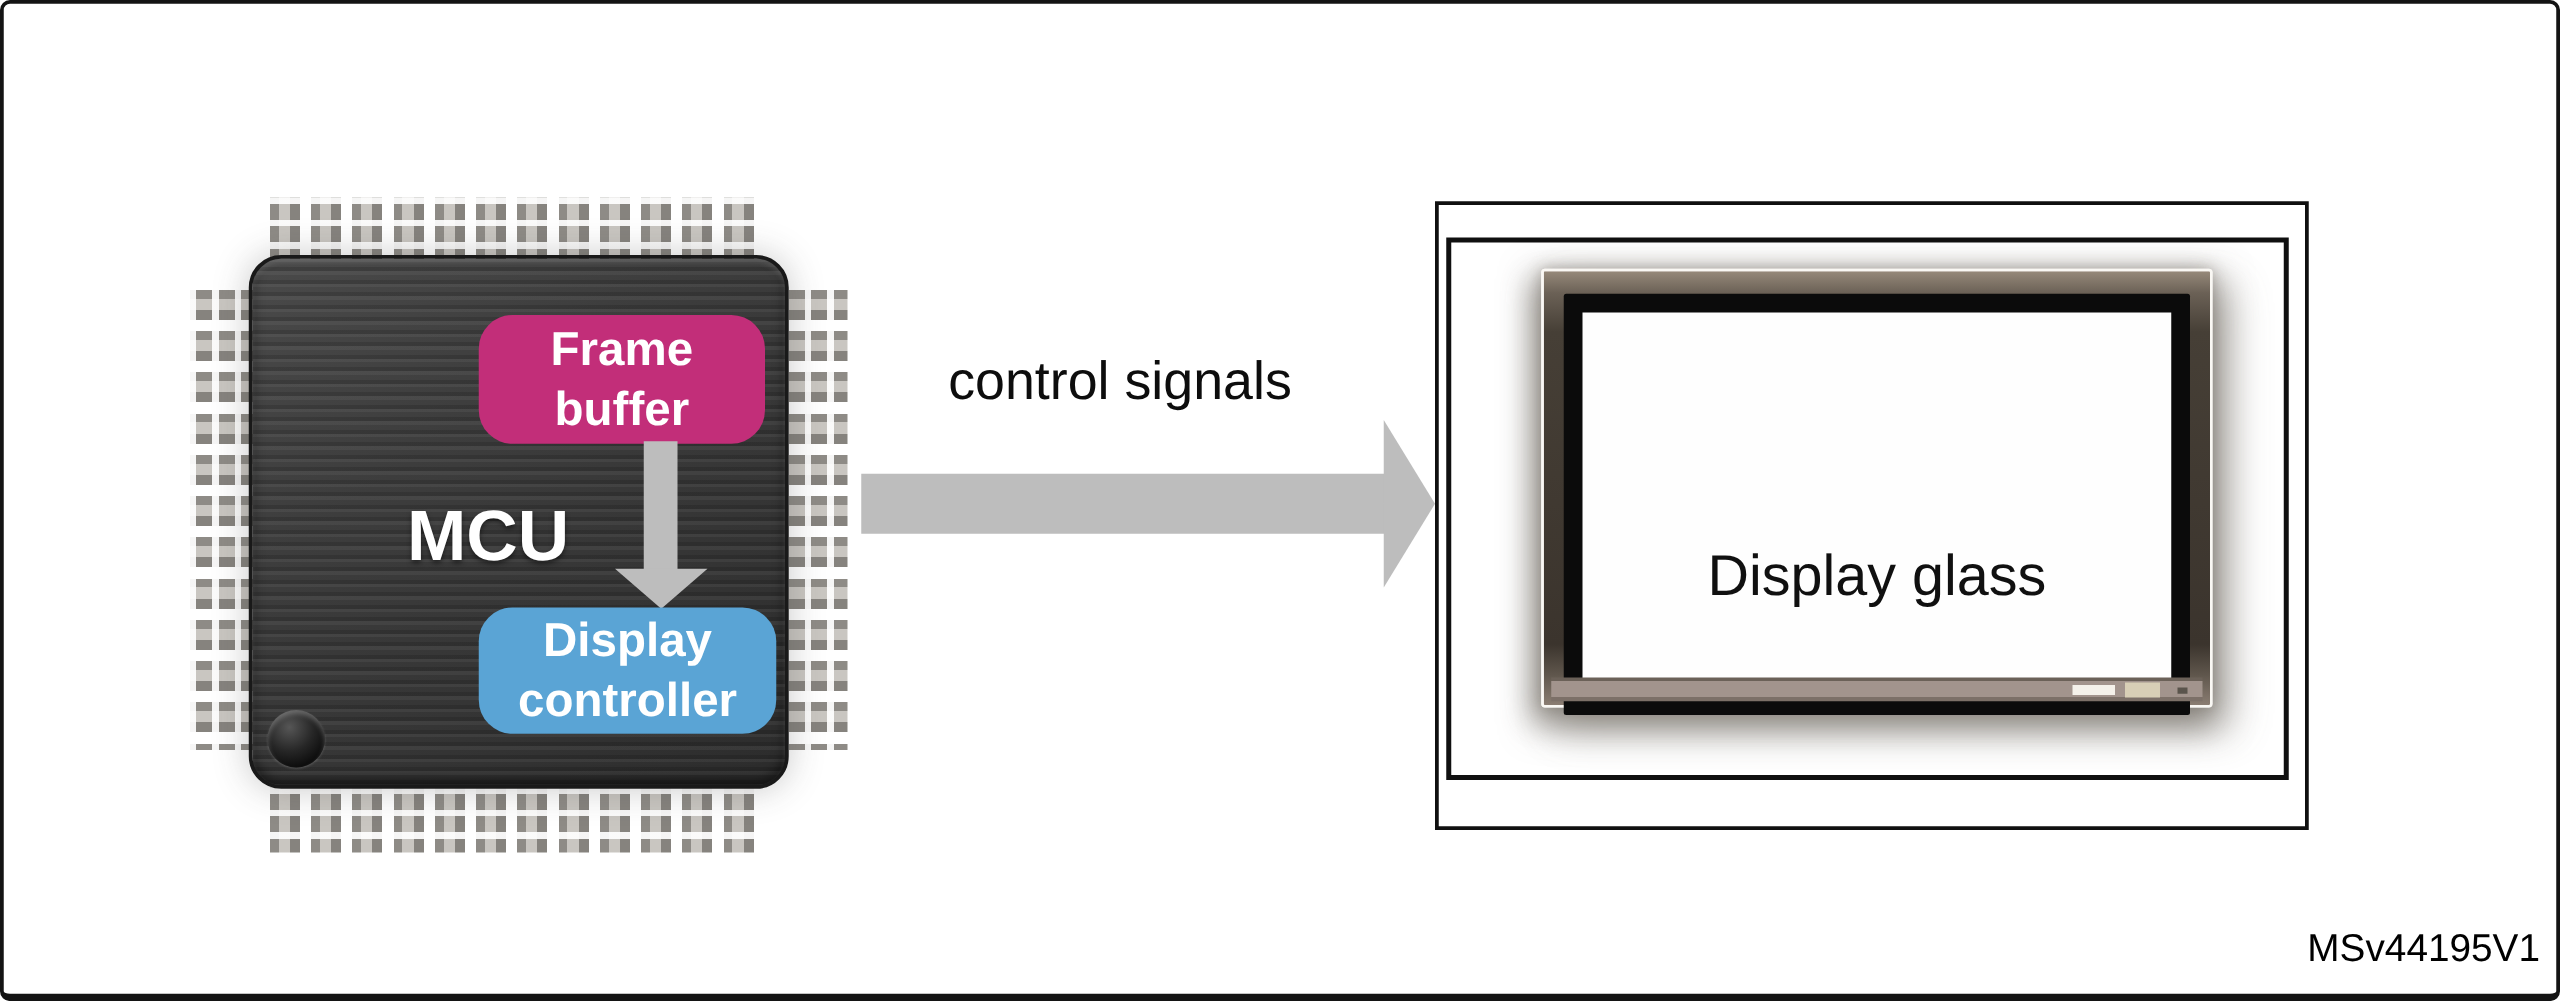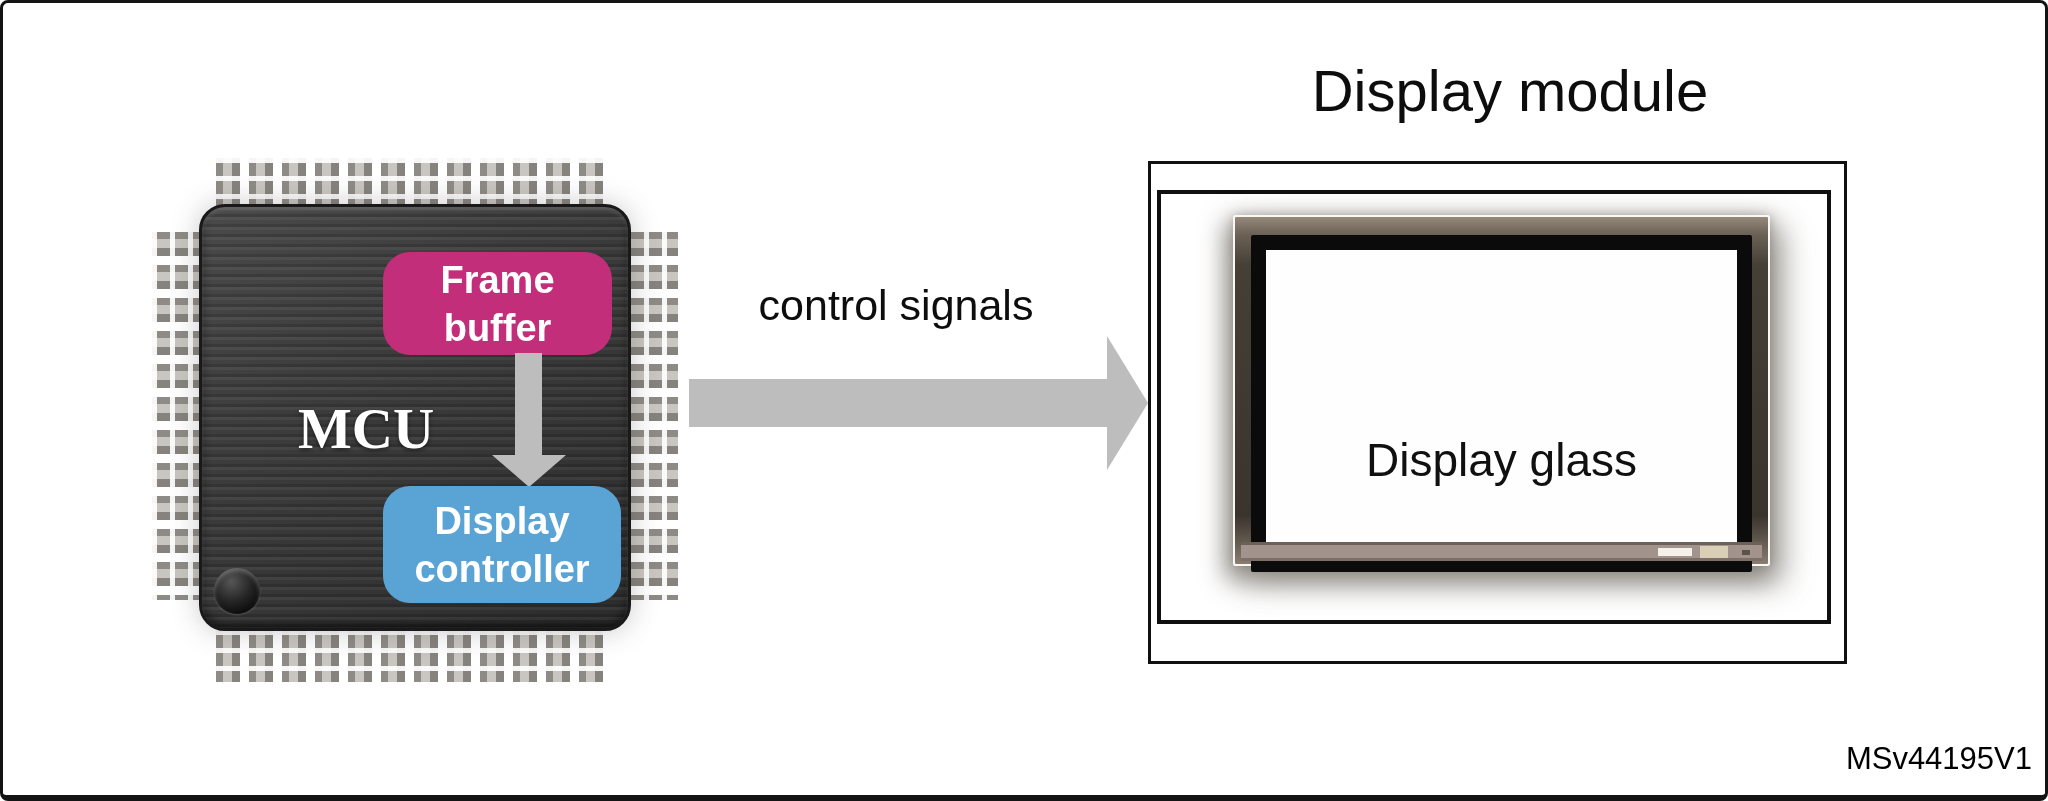--- a/index.html
+++ b/index.html
@@ -40,32 +40,31 @@
     box-shadow: 0 0 28px rgba(60,60,60,.28),
                 inset 0 3px 4px rgba(255,255,255,.14),
                 inset 0 -5px 9px rgba(0,0,0,.55);
   }
   .chip-dimple{
     position:absolute;left:214px;top:568px;width:46px;height:46px;border-radius:50%;
     background:radial-gradient(circle at 38% 30%, #565656 0%, #262626 45%, #0d0d0d 75%);
     box-shadow: inset 0 3px 4px rgba(255,255,255,.28), 0 1px 2px rgba(255,255,255,.18);
   }
   .mcu-label{
-    position:absolute;left:298px;top:400px;width:185px;text-align:left;
+    position:absolute;left:298px;top:400px;width:185px;text-align:center;
     font-size:57px;font-weight:bold;color:#ffffff;line-height:58px;
     text-shadow:0 2px 4px rgba(0,0,0,.5);
-    font-family:Liberation Serif, serif;
   }
   .ip-box{
     position:absolute;box-sizing:border-box;display:flex;align-items:center;justify-content:flex-start;
     text-align:center;color:#ffffff;font-weight:bold;font-size:38px;line-height:48px;
     border-radius:27px;
   }
   .fb-box{left:383px;top:252px;width:229px;height:103px;background:#c22e79;padding:0 22px;}
-  .dc-box{left:383px;top:486px;width:238px;height:117px;background:#5aa4d5;padding:0 12px;}
+  .dc-box{left:383px;top:486px;width:238px;height:101px;background:#5aa4d5;padding:0 12px;}
   .down-arrow-shaft{position:absolute;left:515px;top:353px;width:27px;height:104px;background:#bdbdbd;}
   .down-arrow-head{
     position:absolute;left:492px;top:455px;width:0;height:0;
     border-left:37px solid transparent;border-right:37px solid transparent;
     border-top:32px solid #bdbdbd;
   }
   
   .bus-label{
     position:absolute;left:680px;top:281px;width:432px;text-align:center;
     font-size:43px;line-height:49px;color:#0d0d0d;
@@ -144,21 +143,20 @@
       <span>Display controller</span>
     </div>
   </div>
 
   <div class="bus-label">
     <span style="display:block">control signals</span>
   </div>
   <div class="right-arrow-shaft"></div>
   <div class="right-arrow-head"></div>
 
-  <div class="dm-title">Display module</div>
   <div class="dm-outer"></div>
   <div class="dm-inner"></div>
 
   <div class="monitor">
     <div class="monitor-black-frame">
       <div class="monitor-screen">
         <span class="glass-label">Display glass</span>
       </div>
     </div>
     <div class="monitor-strip">

